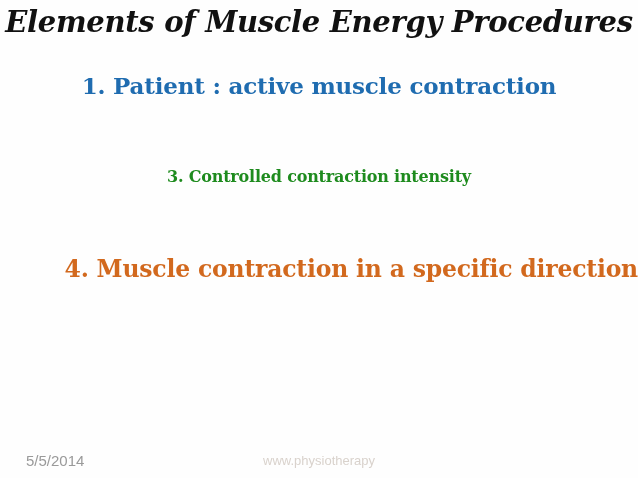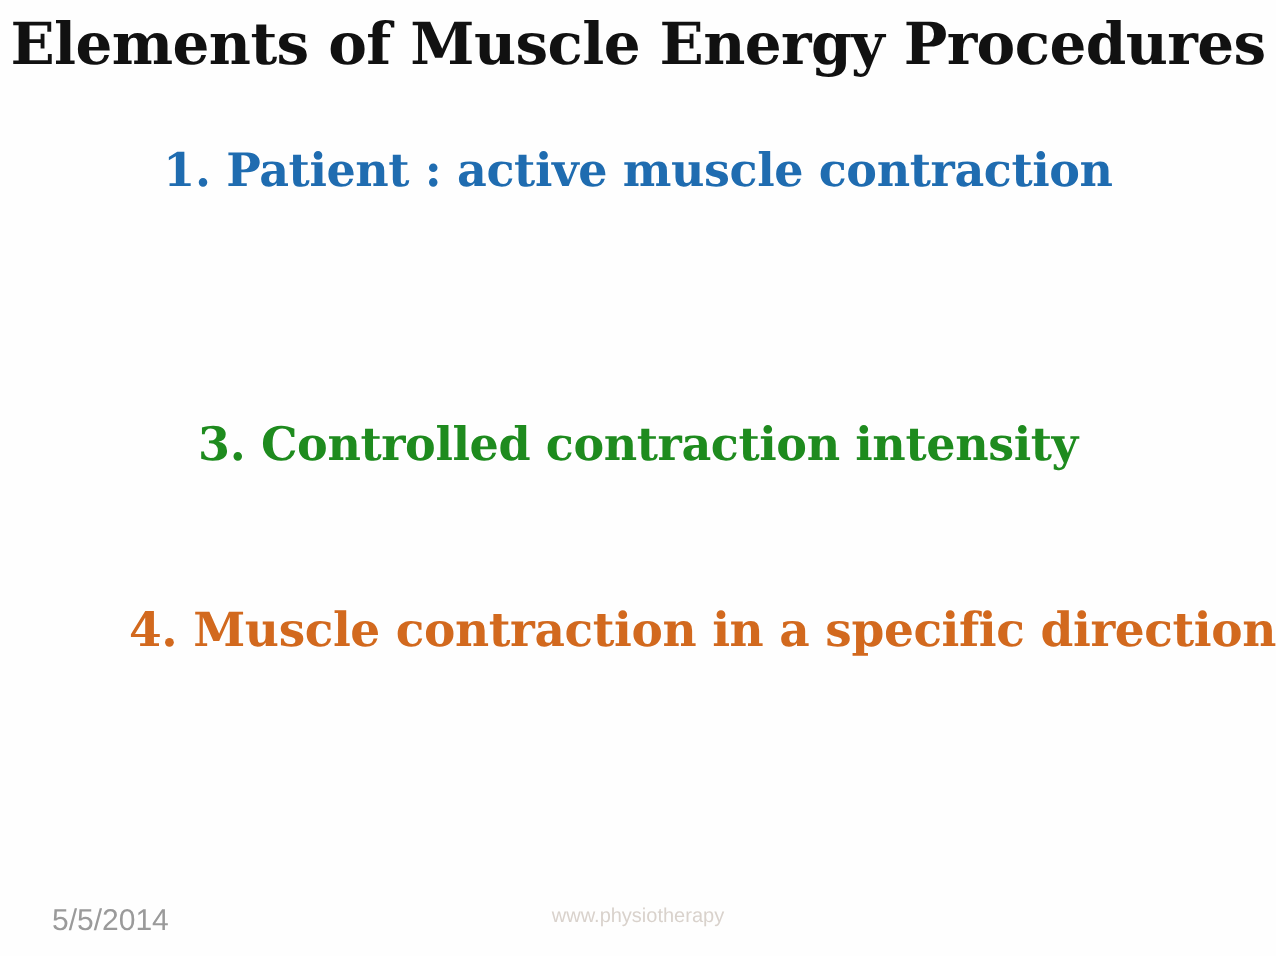--- a/index.html
+++ b/index.html
@@ -28,20 +28,21 @@
     left: 0;
     width: 638px;
     text-align: center;
     font-family: "DejaVu Serif", "Liberation Serif", serif;
     font-weight: bold;
     font-size: 29px;
     line-height: 36px;
     letter-spacing: -0.3px;
     color: #111111;
     white-space: nowrap;
+    font-style: italic;
   }
 
   .bullet-list {
     position: absolute;
     top: 66px;
     left: 0;
     width: 638px;
     margin: 0;
     padding: 0;
     list-style: none;
@@ -62,25 +63,24 @@
     line-height: 40px;
     color: #1f6cb0;
   }
   .bullet-2 {
     font-size: 23px;
     height: 91px;
     line-height: 40px;
     color: #b5179e;
   }
   .bullet-3 {
-    font-size: 23px;
+    font-size: 16px;
     height: 92px;
     line-height: 40px;
     color: #1e8b1e;
-    margin-top: 46px;
   }
   .bullet-4 {
     font-size: 23.5px;
     height: 93px;
     line-height: 40px;
     color: #d2691e;
     text-align: right;
   }
   .bullet-5 {
     font-size: 24.5px;
@@ -107,21 +107,21 @@
     white-space: nowrap;
   }
 
   .footer-center {
     position: absolute;
     left: 0;
     top: 1px;
     width: 638px;
     text-align: center;
     font-family: "Liberation Sans", sans-serif;
-    font-size: 10px;
+    font-size: 13px;
     color: #d9d2cc;
     white-space: nowrap;
   }
 </style>
 </head>
 <body>
 
 <div class="slide" style="background: rgb(254, 254, 254);">
 
   <div class="slide-title" style="color: rgb(17, 17, 17);">Elements of Muscle Energy Procedures</div>

